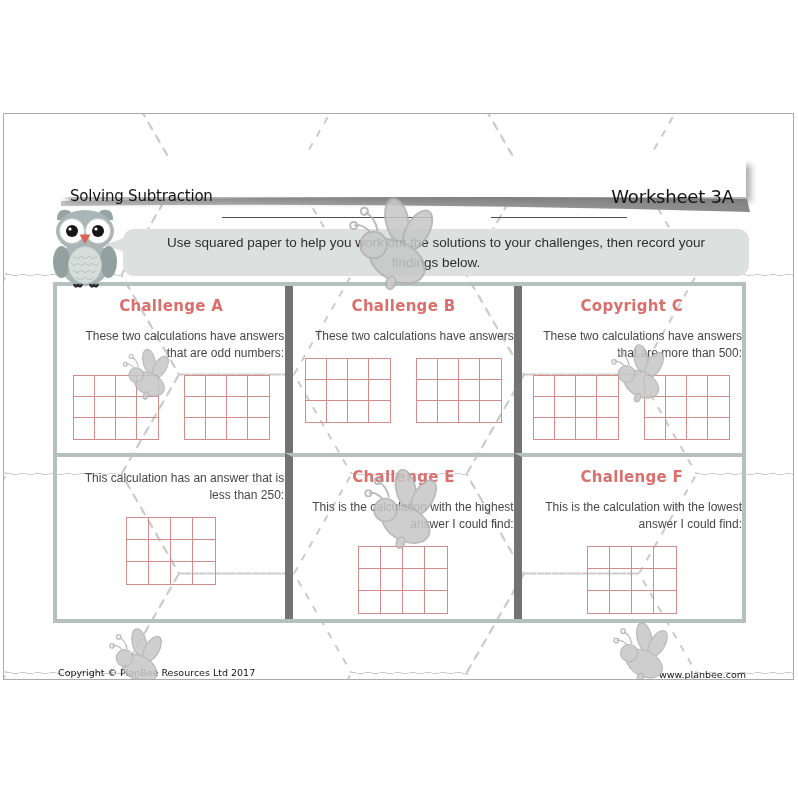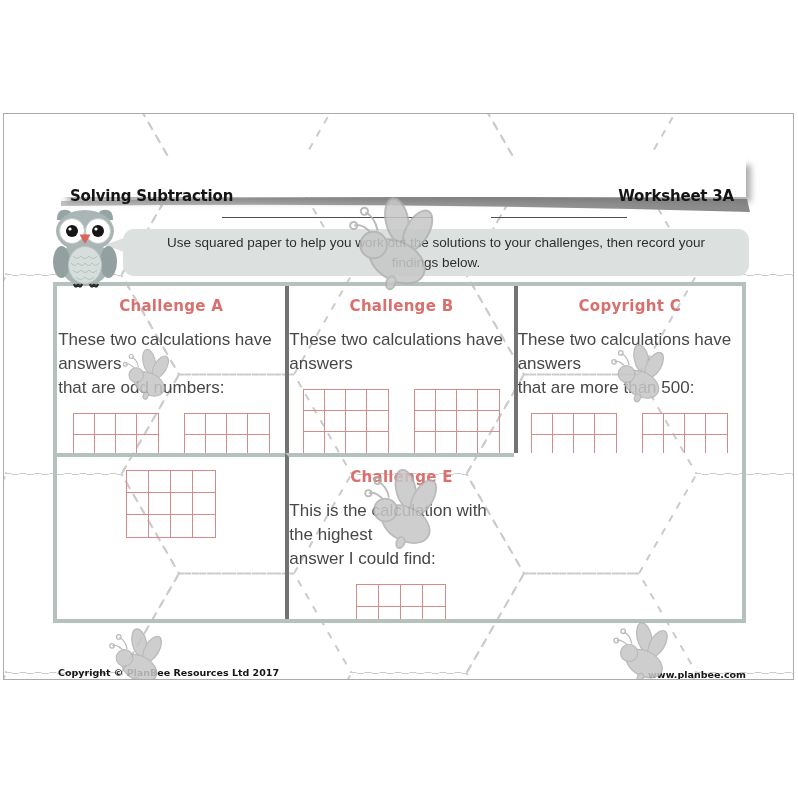--- a/index.html
+++ b/index.html
@@ -13,23 +13,23 @@
   }
   .hex-bg { position:absolute; left:0; top:0; z-index:0; }
 
   
   .header-bar {
     position:absolute; left:54px; top:42px; width:688px; height:41px;
     background:#ffffff; z-index:3; box-sizing:border-box;
     display:flex; align-items:center; justify-content:space-between; padding:0 12px;
     box-shadow:7px 7px 6px -2px rgba(110,110,110,0.55);
   }
-  .comic { font-family:"DejaVu Sans", sans-serif; font-weight:bold; color:#141414;margin-top:39px; }
+  .comic { font-family:"DejaVu Sans", sans-serif; font-weight:normal; color:#141414;margin-top:39px; }
   .header-title { font-size:15px; letter-spacing:-0.2px; }
-  .header-ws { font-size:15px; letter-spacing:-0.2px; }
+  .header-ws { font-size:18px; letter-spacing:-0.2px; }
   .swoosh { position:absolute; left:47px; top:80px; z-index:2; }
 
   
   .field-label { position:absolute; z-index:3; font-size:15px; }
   .name-label { left:162px; top:86px; }
   .date-label { left:434px; top:74px; }
   .field-line { position:absolute; z-index:3; height:16px; border-bottom:1.5px solid #4f4f4f; }
   .name-line { left:218px; top:87px; width:210px; }
   .date-line { left:487px; top:87px; width:136px; }
 
@@ -47,27 +47,27 @@
   }
   .owl { position:absolute; left:42px; top:90px; z-index:4; }
 
   
   .table {
     position:absolute; left:49px; top:168px; width:693px; height:341px;
     border:4px solid #b5c1bd; box-sizing:border-box; z-index:1;
     display:grid; grid-template-columns:1fr 1fr 1fr; grid-template-rows:1fr 1fr;
   }
   .cell { box-sizing:border-box; overflow:hidden; }
-  .cell.bl { border-left:4px solid #737373; }
+  .cell.bl { border-left:8px solid #737373; }
   .cell.bt { border-top:4px solid #b5c1bd; }
   .c-title {
     margin-top:11px; text-align:center; font-family:"DejaVu Sans", sans-serif;
     font-weight:bold; font-size:15px; color:#d9706d; letter-spacing:0.3px;
   }
-  .c-desc { margin:13px auto 0; max-width:226px; text-align:left; font-size:17px; color:#474747; line-height:1.42; }
+  .c-desc { margin:13px auto 0; max-width:226px; text-align:right; font-size:12px; color:#474747; line-height:1.42; }
   .c-grids { display:flex; justify-content:center; gap:25px; margin-top:13px; }
   .mini-grid { display:grid; border:1px solid #d68b8b; }
   .g21 { grid-template-columns:repeat(4,21px); grid-auto-rows:21px; }
   .g22 { grid-template-columns:repeat(4,22px); grid-auto-rows:22px; }
   .mini-grid i { display:block; border-right:1px solid #d68b8b; border-bottom:1px solid #d68b8b; }
   .mini-grid i:nth-child(4n) { border-right:none; }
   .mini-grid i:nth-child(n+9) { border-bottom:none; }
 
   
   .footer-copy { position:absolute; left:54px; top:514px; z-index:3; font-size:9.5px; }
@@ -199,20 +199,22 @@
             <i></i>
             <i></i>
             <i></i>
             <i></i>
             <i></i>
           </div>
         </div>
   </div>
       <div class="cell bt">
     <div class="c-desc">
+          <div>This calculation has an answer that is</div>
+          <div>less than 250:</div>
         </div>
     <div class="c-grids">
           <div class="mini-grid g22">
             <i></i>
             <i></i>
             <i></i>
             <i></i>
             <i></i>
             <i></i>
             <i></i>
@@ -221,20 +223,43 @@
             <i></i>
             <i></i>
             <i></i>
           </div>
         </div>
   </div>
       <div class="cell bl bt">
     <div class="c-title">Challenge E</div>
     <div class="c-desc">
           <div>This is the calculation with the highest</div>
+          <div>answer I could find:</div>
+        </div>
+    <div class="c-grids">
+          <div class="mini-grid g22">
+            <i></i>
+            <i></i>
+            <i></i>
+            <i></i>
+            <i></i>
+            <i></i>
+            <i></i>
+            <i></i>
+            <i></i>
+            <i></i>
+            <i></i>
+            <i></i>
+          </div>
+        </div>
+  </div>
+      <div class="cell bl bt">
+    <div class="c-title">Challenge F</div>
+    <div class="c-desc">
+          <div>This is the calculation with the lowest</div>
           <div>answer I could find:</div>
         </div>
     <div class="c-grids">
           <div class="mini-grid g22">
             <i></i>
             <i></i>
             <i></i>
             <i></i>
             <i></i>
             <i></i>

